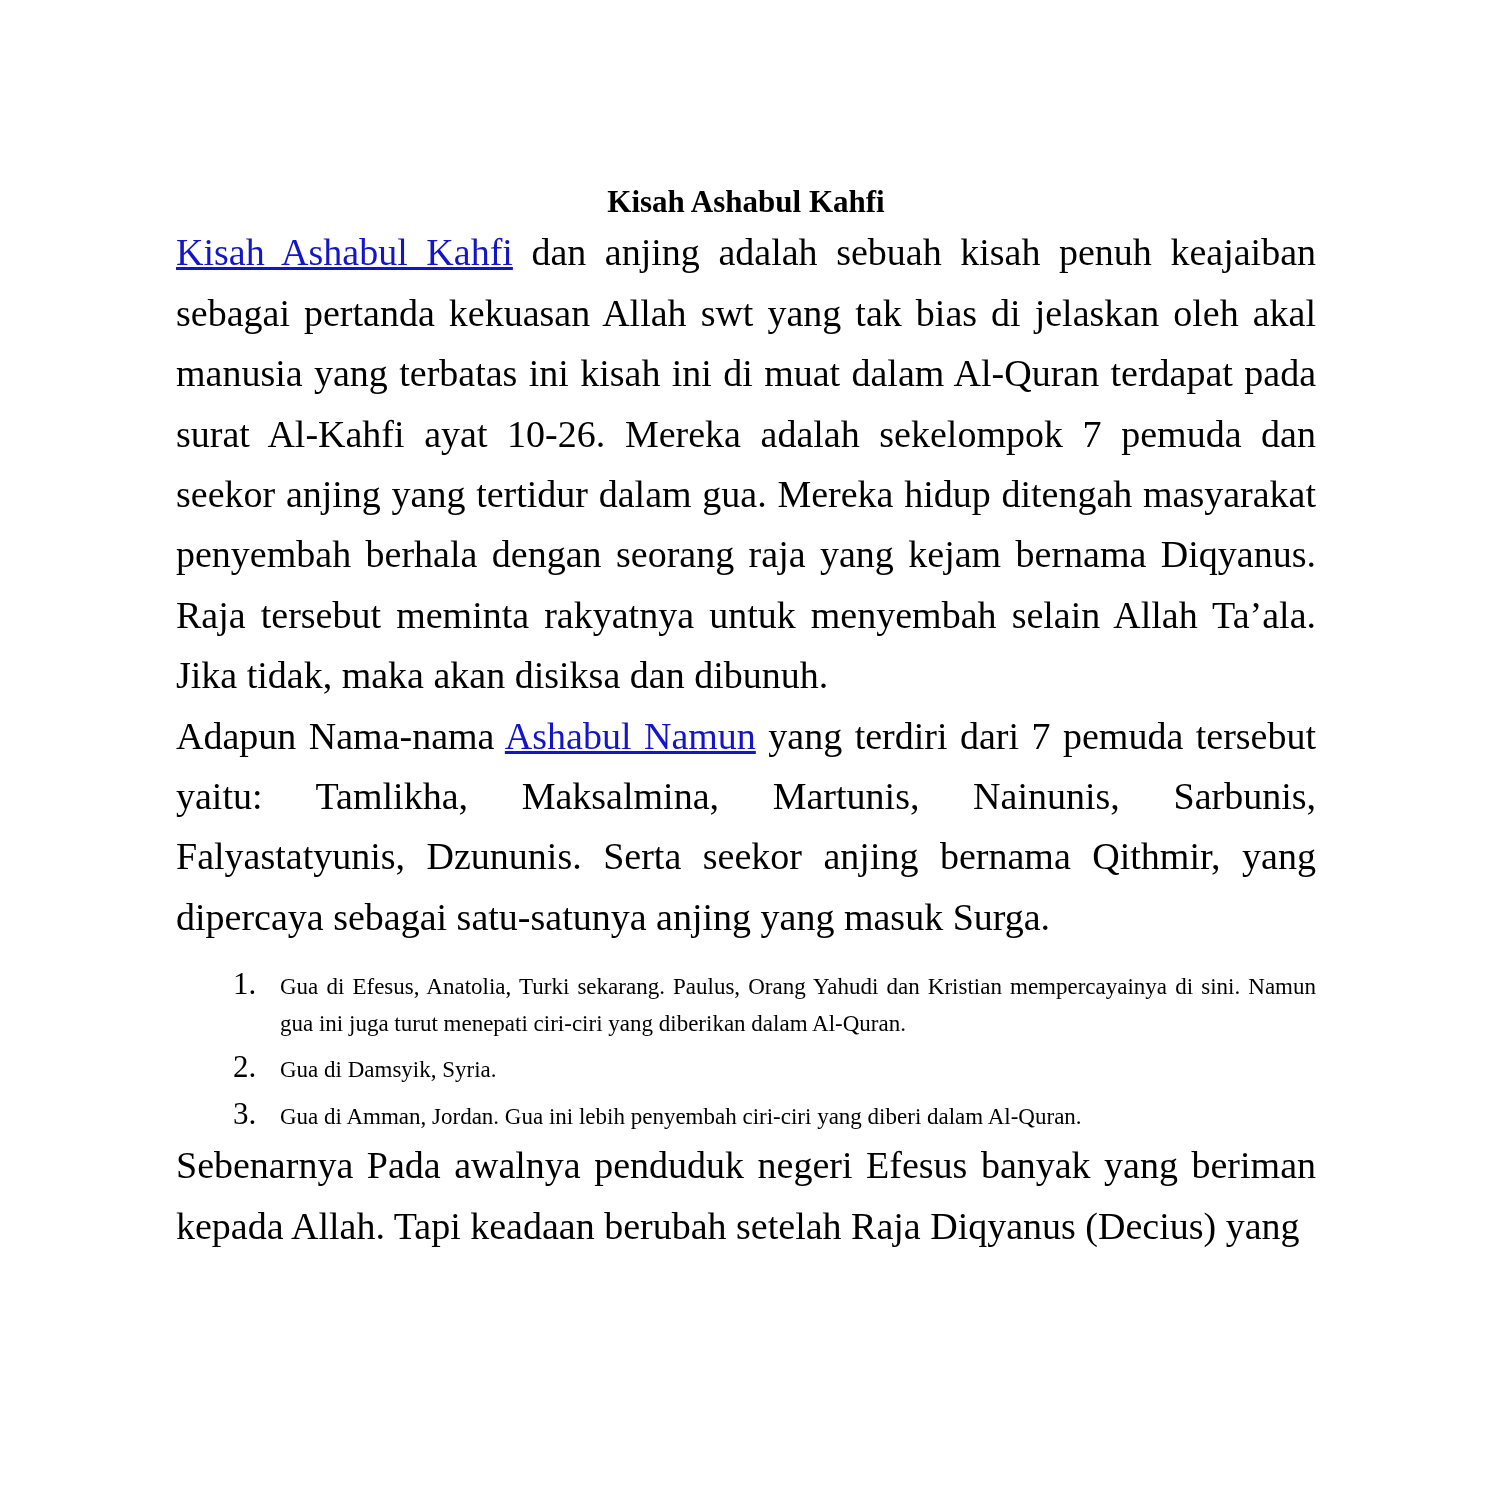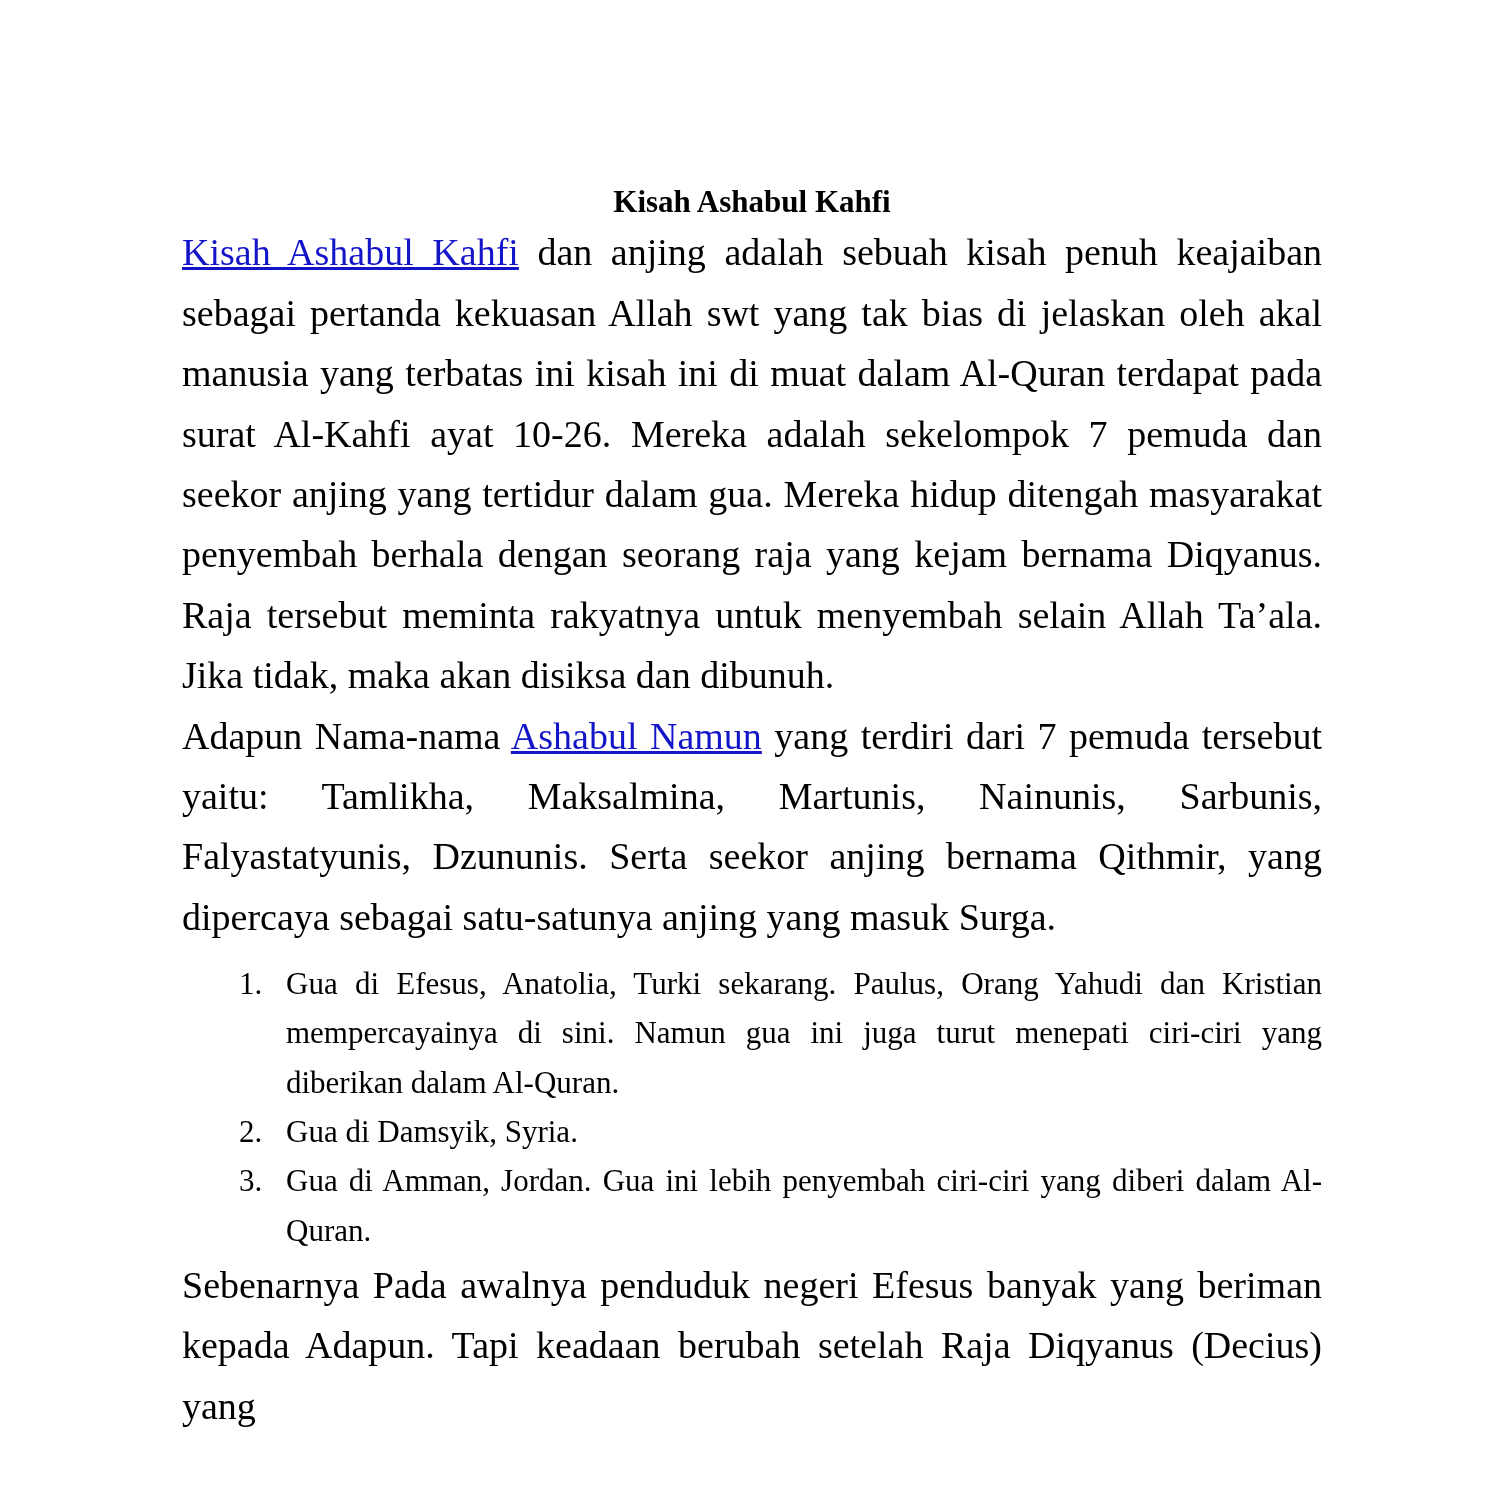--- a/index.html
+++ b/index.html
@@ -17,21 +17,21 @@
   .page {
     position: relative;
     width: 1500px;
     height: 1500px;
     box-sizing: border-box;
     padding: 0;
     background: #ffffff;
   }
   .content {
     position: absolute;
-    left: 182px;
+    left: 176px;
     top: 0;
     width: 1140px;
   }
   .doc-title {
     margin: 0;
     padding: 0;
     text-align: center;
     font-size: 31px;
     font-weight: bold;
     line-height: 1.3;
@@ -48,21 +48,21 @@
   .par-gap-2 { margin-top: 128px; }
   .par-gap-3 { margin-top: 26px; }
   .par-gap-4 { margin-top: 108px; }
   a.doclink {
     color: #1414c8;
     text-decoration: underline;
   }
   ol.cave-list {
     margin: 12px 0 0 0;
     padding-left: 88px;
-    font-size: 31px;
+    font-size: 23px;
     line-height: 1.59;
   }
   ol.cave-list li {
     text-align: justify;
     text-justify: inter-word;
     padding-left: 16px;
     margin: 0;
   }
   ol.cave-list li::marker {
     font-size: 31px;
@@ -83,16 +83,16 @@
 
     <p class="body-par par-gap-2"><span>Adapun Nama-nama </span><a class="doclink" href="#">Ashabul Namun</a><span> yang terdiri dari 7 pemuda tersebut yaitu: Tamlikha, Maksalmina, Martunis, Nainunis, Sarbunis, Falyastatyunis, Dzununis. Serta seekor anjing bernama Qithmir, yang dipercaya sebagai satu-satunya anjing yang masuk Surga.</span></p>
 
 
     <ol class="cave-list">
       <li>Gua di Efesus, Anatolia, Turki sekarang. Paulus, Orang Yahudi dan Kristian mempercayainya di sini. Namun gua ini juga turut menepati ciri-ciri yang diberikan dalam Al-Quran.</li>
       <li>Gua di Damsyik, Syria.</li>
       <li>Gua di Amman, Jordan. Gua ini lebih penyembah ciri-ciri yang diberi dalam Al-Quran.</li>
     </ol>
 
-    <p class="body-par par-gap-4 last-par">Sebenarnya Pada awalnya penduduk negeri Efesus banyak yang beriman kepada Adapun. Tapi keadaan berubah setelah Raja Diqyanus (Decius) yang</p>
+    <p class="body-par par-gap-4 last-par">Sebenarnya Pada awalnya penduduk negeri Efesus banyak yang beriman kepada Allah. Tapi keadaan berubah setelah Raja Diqyanus (Decius) yang</p>
 
   </div>
 </div>
 
 </body></html>

